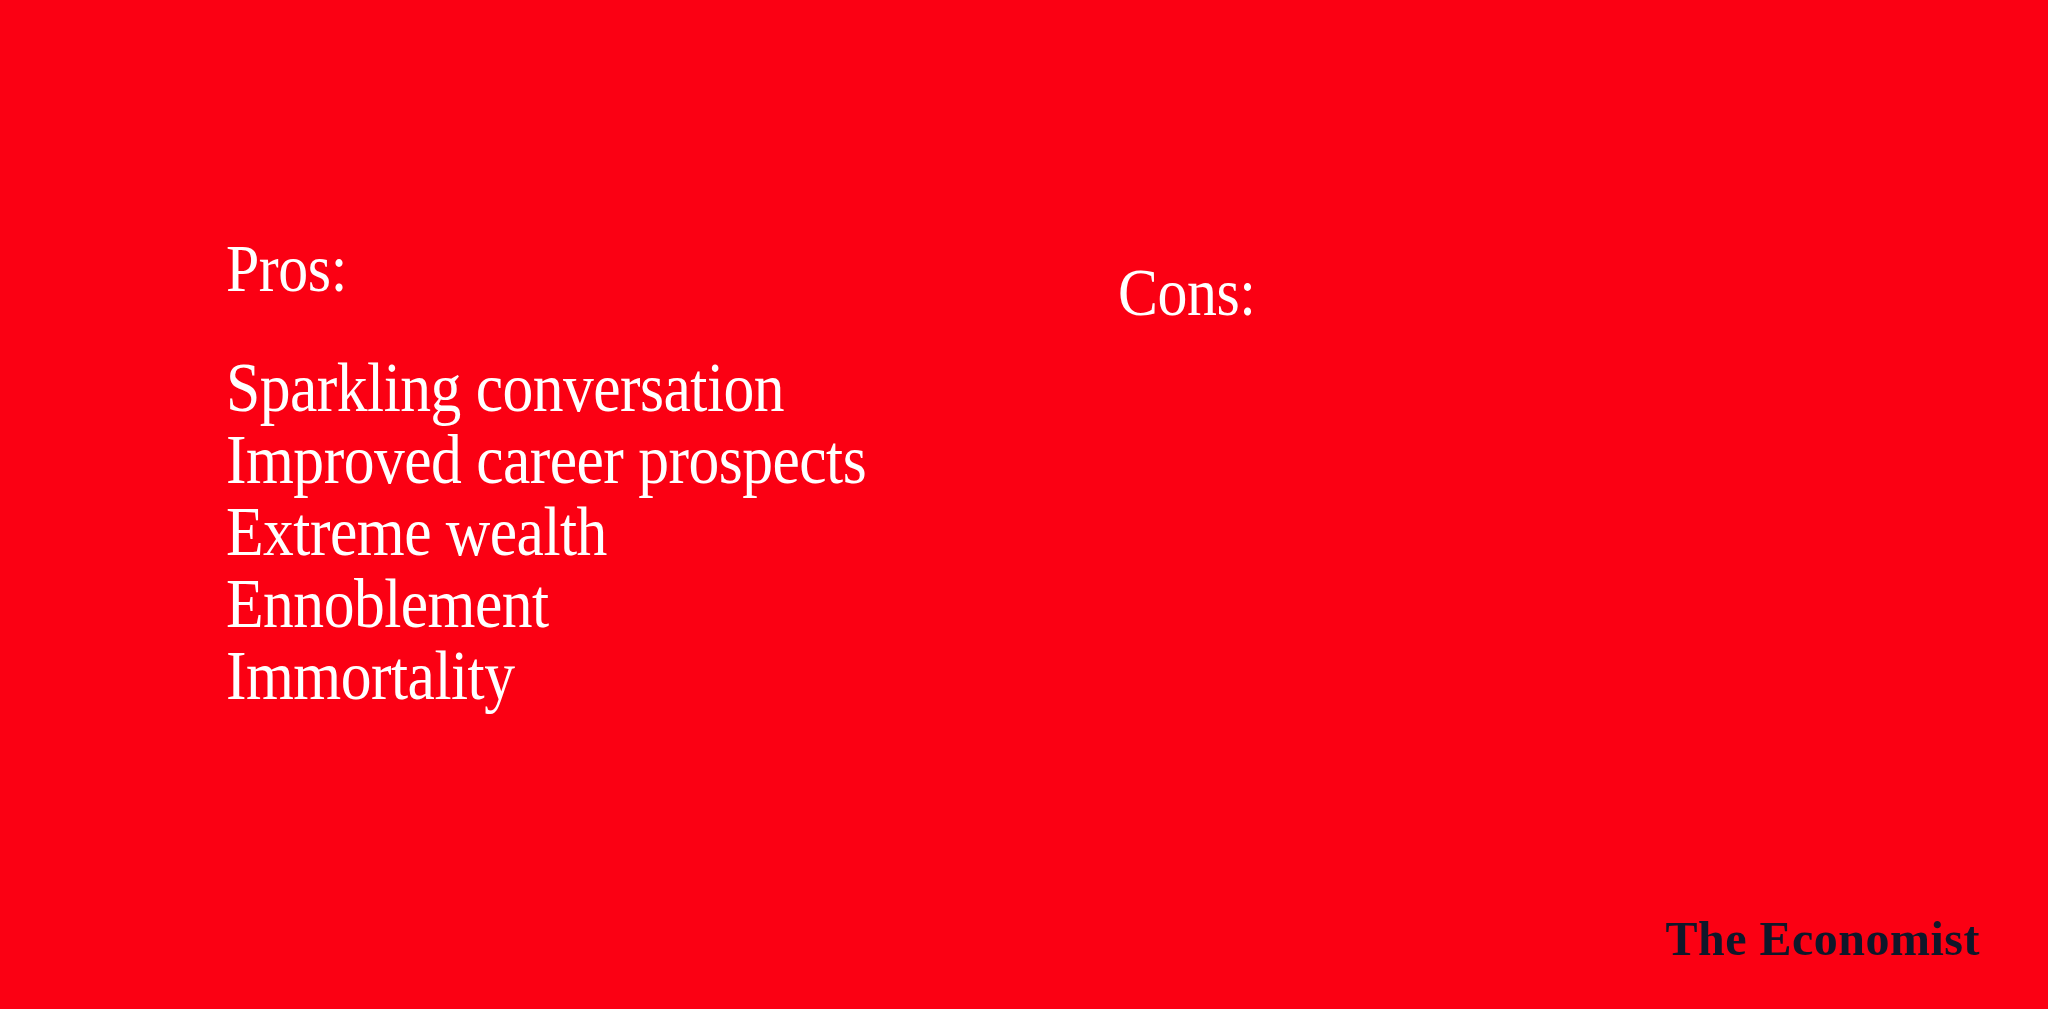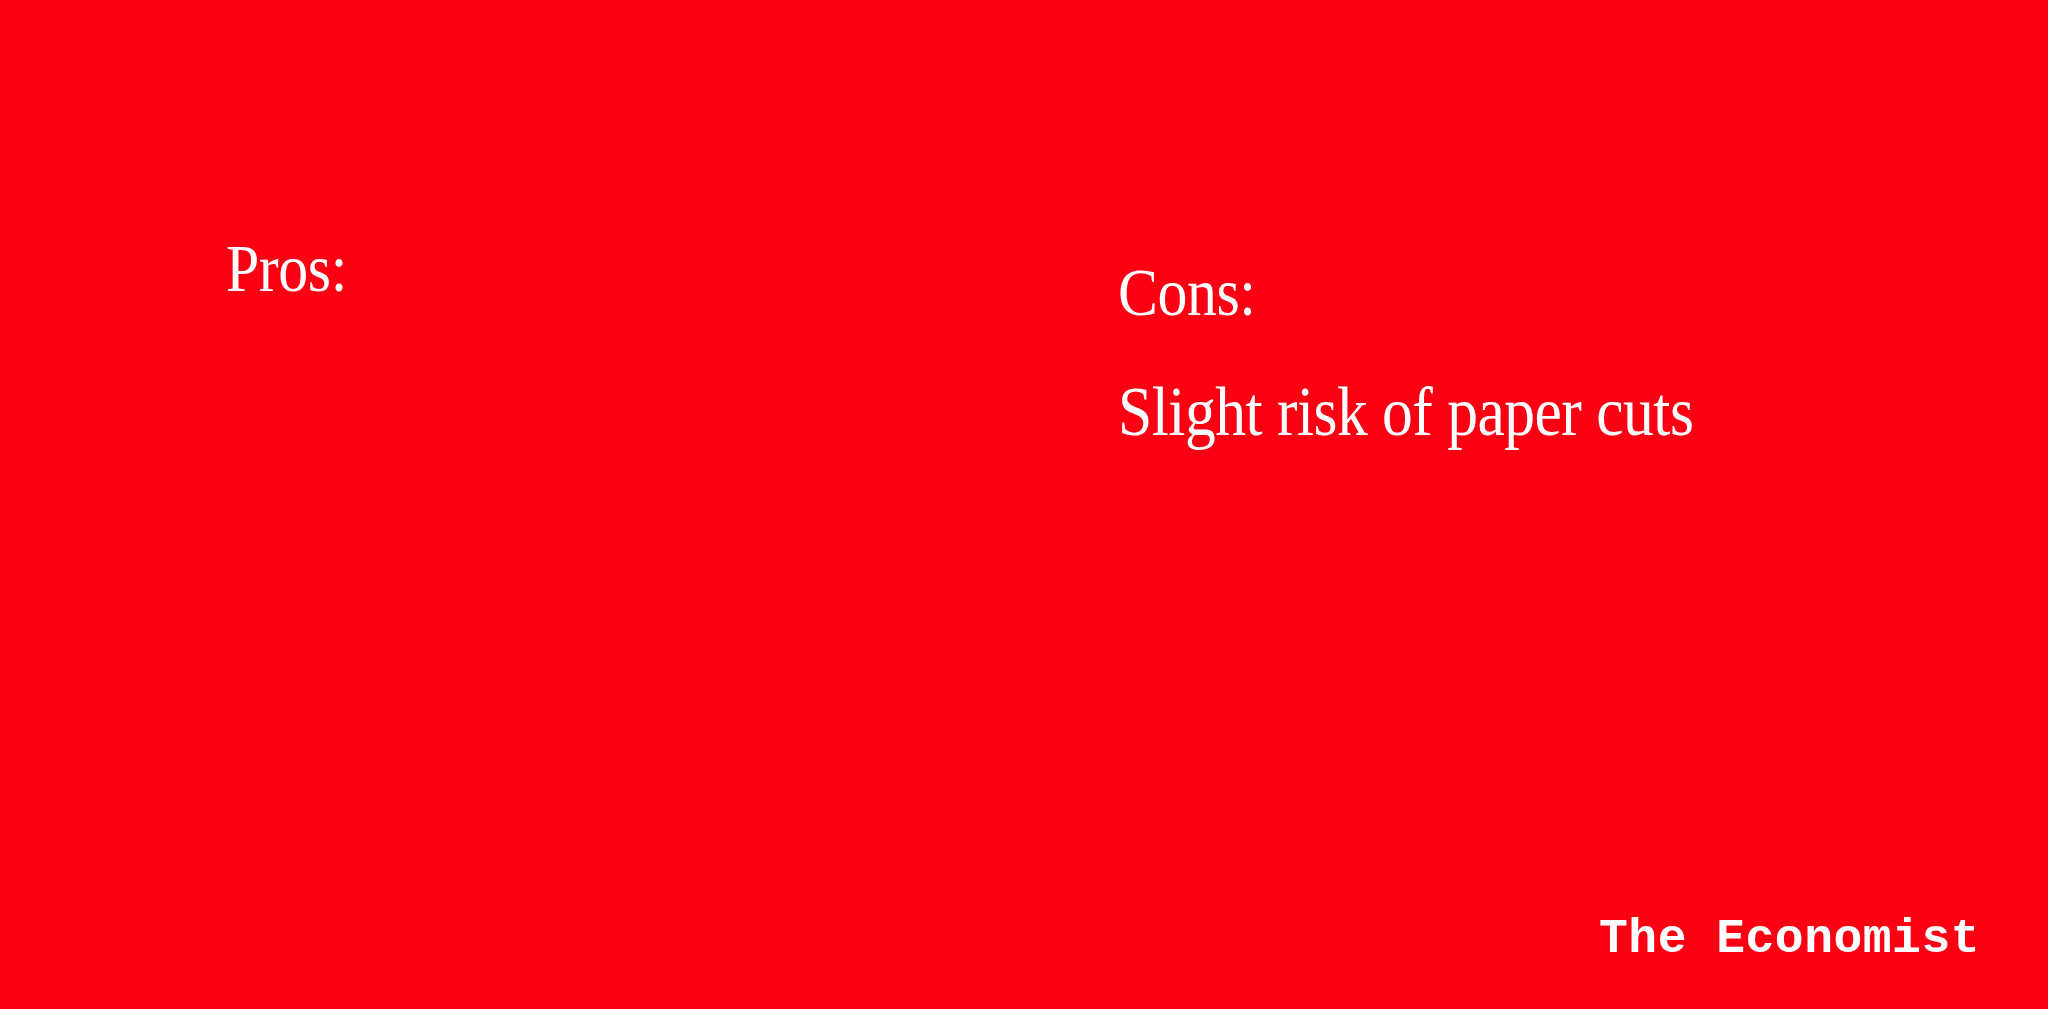--- a/index.html
+++ b/index.html
@@ -96,26 +96,30 @@
 </style>
 </head>
 <body style="background: rgb(251, 0, 19);">
 
 <div class="slide" style="background: rgb(251, 0, 19);">
 
   <div class="columns">
 
     <div class="column column-pros">
       <h2 class="column-heading" style="color: rgb(255, 255, 255);">Pros:</h2>
+      <ul class="item-list">
+        <li class="item" style="color: rgb(255, 255, 255);">Sparkling conversation</li>
+        <li class="item" style="color: rgb(255, 255, 255);">Improved career prospects</li>
+        <li class="item" style="color: rgb(255, 255, 255);">Extreme wealth</li>
+        <li class="item" style="color: rgb(255, 255, 255);">Ennoblement</li>
+        <li class="item" style="color: rgb(255, 255, 255);">Immortality</li>
+      </ul>
     </div>
 
     <div class="column column-cons">
       <h2 class="column-heading" style="color: rgb(255, 255, 255);">Cons:</h2>
-      <ul class="item-list">
-        <li class="item" style="color: rgb(255, 255, 255);">Slight risk of paper cuts</li>
-      </ul>
     </div>
 
   </div>
 
-  <div class="brand" style="color: #ffffff; font-family: Liberation Mono, monospace;">The Economist</div>
+  <div class="brand" style="color: #0f172a;">The Economist</div>
 
 </div>
 
 </body></html>

